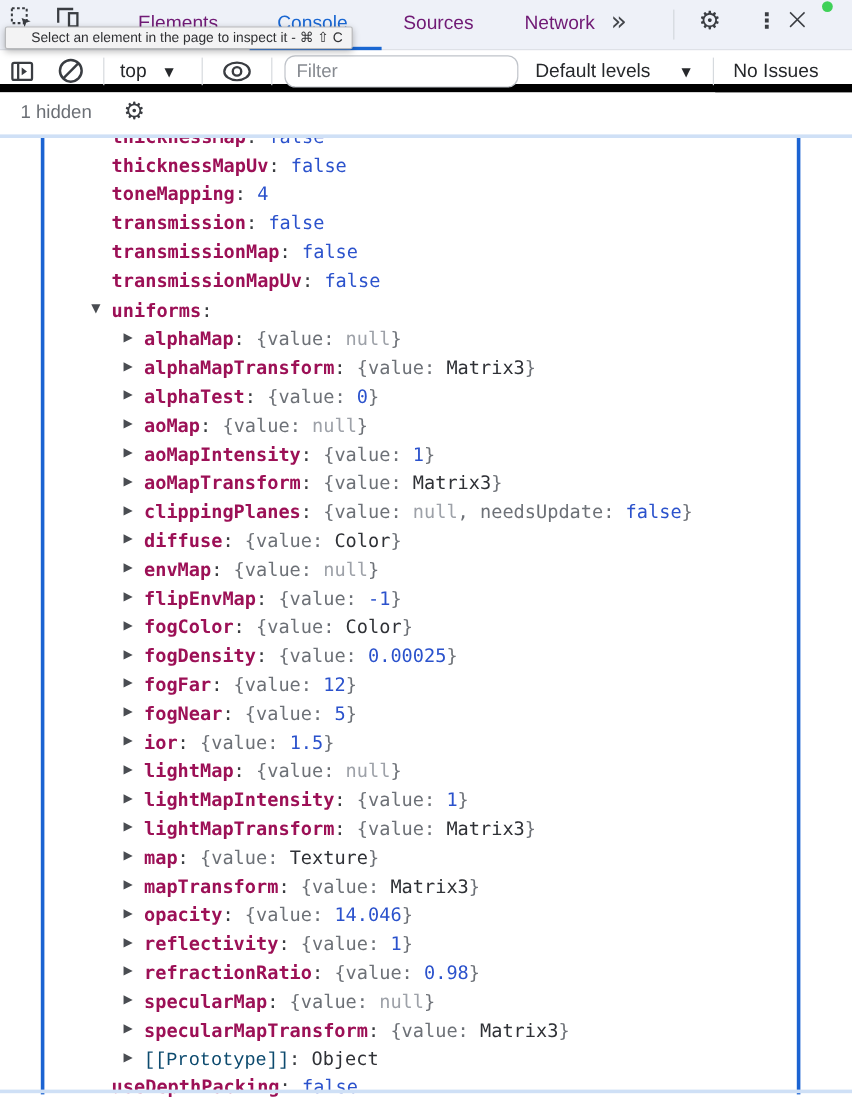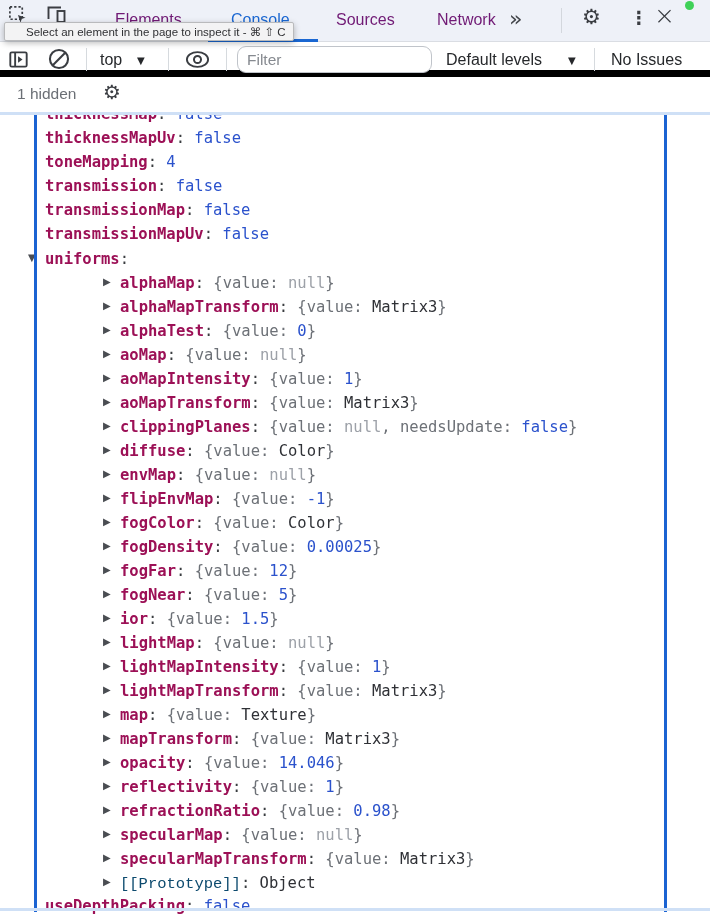--- a/index.html
+++ b/index.html
@@ -51,21 +51,21 @@
   .msg-divider-top { position:absolute; left:0; top:2px; width:710px; height:3px; background:var(--divider); }
   .tree-clip { position:absolute; left:0; top:5px; right:0; bottom:0; overflow:hidden; }
   .ring { position:absolute; top:0; bottom:3px; width:3px; background:var(--ring); z-index:4; }
   .ring.left { left:34px; } .ring.right { left:664px; }
   .msg-divider-bottom { position:absolute; left:0; top:798px; width:710px; height:3px; background:var(--divider); z-index:6; }
 
   .object-tree { position:relative; margin-top:-13px;
                  font-family:"DejaVu Sans Mono","Liberation Mono",monospace;
                  font-size:15.5px; }
   .trow { height:24px; line-height:24px; white-space:nowrap; }
-  .trow.lvl1 { padding-left:28px; }
+  .trow.lvl1 { padding-left:28px;margin-left:48px; }
   .trow.lvl2 { padding-left:103px; }
   .arrow { display:inline-block; width:17px; font-size:10px; color:#4a4d52;
            font-family:"DejaVu Sans",sans-serif; vertical-align:middle; padding-bottom:3px; }
   .nm { color:var(--prop); font-weight:bold; }
   .nm.proto { color:#0c4a6e; font-weight:normal;font-family:Liberation Mono, monospace; }
   .tk-colon { color:#3a3d40; }
   .tk-punct, .tk-pkey { color:#6d7177; }
   .tk-null { color:#9da1a8; }
   .tk-num, .tk-bool { color:var(--valblue); }
   .tk-class { color:#2f3136; }

